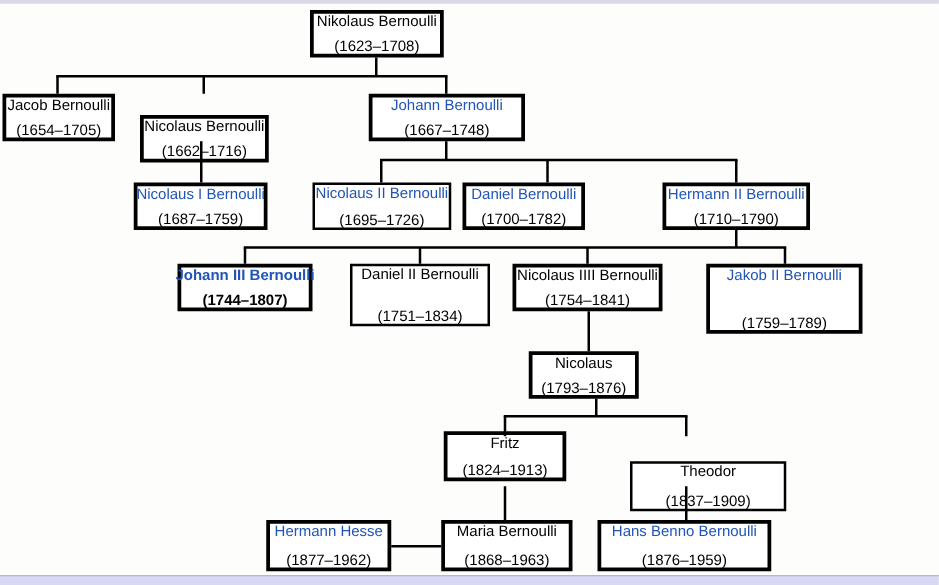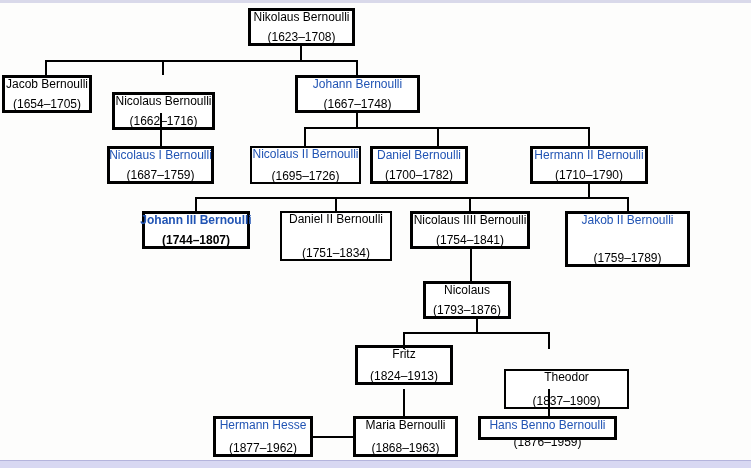--- a/index.html
+++ b/index.html
@@ -123,21 +123,21 @@
       <div class="dates">(1837–1909)</div>
     </div>
     <div class="node" style="left: 213px; top: 416px; width: 100px; height: 41px;">
       <div class="name link">Hermann Hesse</div>
       <div class="dates">(1877–1962)</div>
     </div>
     <div class="node" style="left: 353px; top: 416px; width: 105px; height: 41px;">
       <div class="name">Maria Bernoulli</div>
       <div class="dates">(1868–1963)</div>
     </div>
-    <div class="node" style="left: 478px; top: 416px; width: 139px; height: 24px;">
+    <div class="node" style="left: 478px; top: 416px; width: 139px; height: 41px;">
       <div class="name link">Hans Benno Bernoulli</div>
       <div class="dates">(1876–1959)</div>
     </div>
     <div class="edge" style="left: 300px; top: 46px; width: 2px; height: 15px;"></div>
     <div class="edge" style="left: 45px; top: 60px; width: 313px; height: 2px;"></div>
     <div class="edge" style="left: 45px; top: 61px; width: 2px; height: 14px;"></div>
     <div class="edge" style="left: 162px; top: 61px; width: 2px; height: 14px;"></div>
     <div class="edge" style="left: 356px; top: 61px; width: 2px; height: 14px;"></div>
     <div class="edge" style="left: 160px; top: 113px; width: 2px; height: 33px;"></div>
     <div class="edge" style="left: 356px; top: 113px; width: 2px; height: 15px;"></div>

